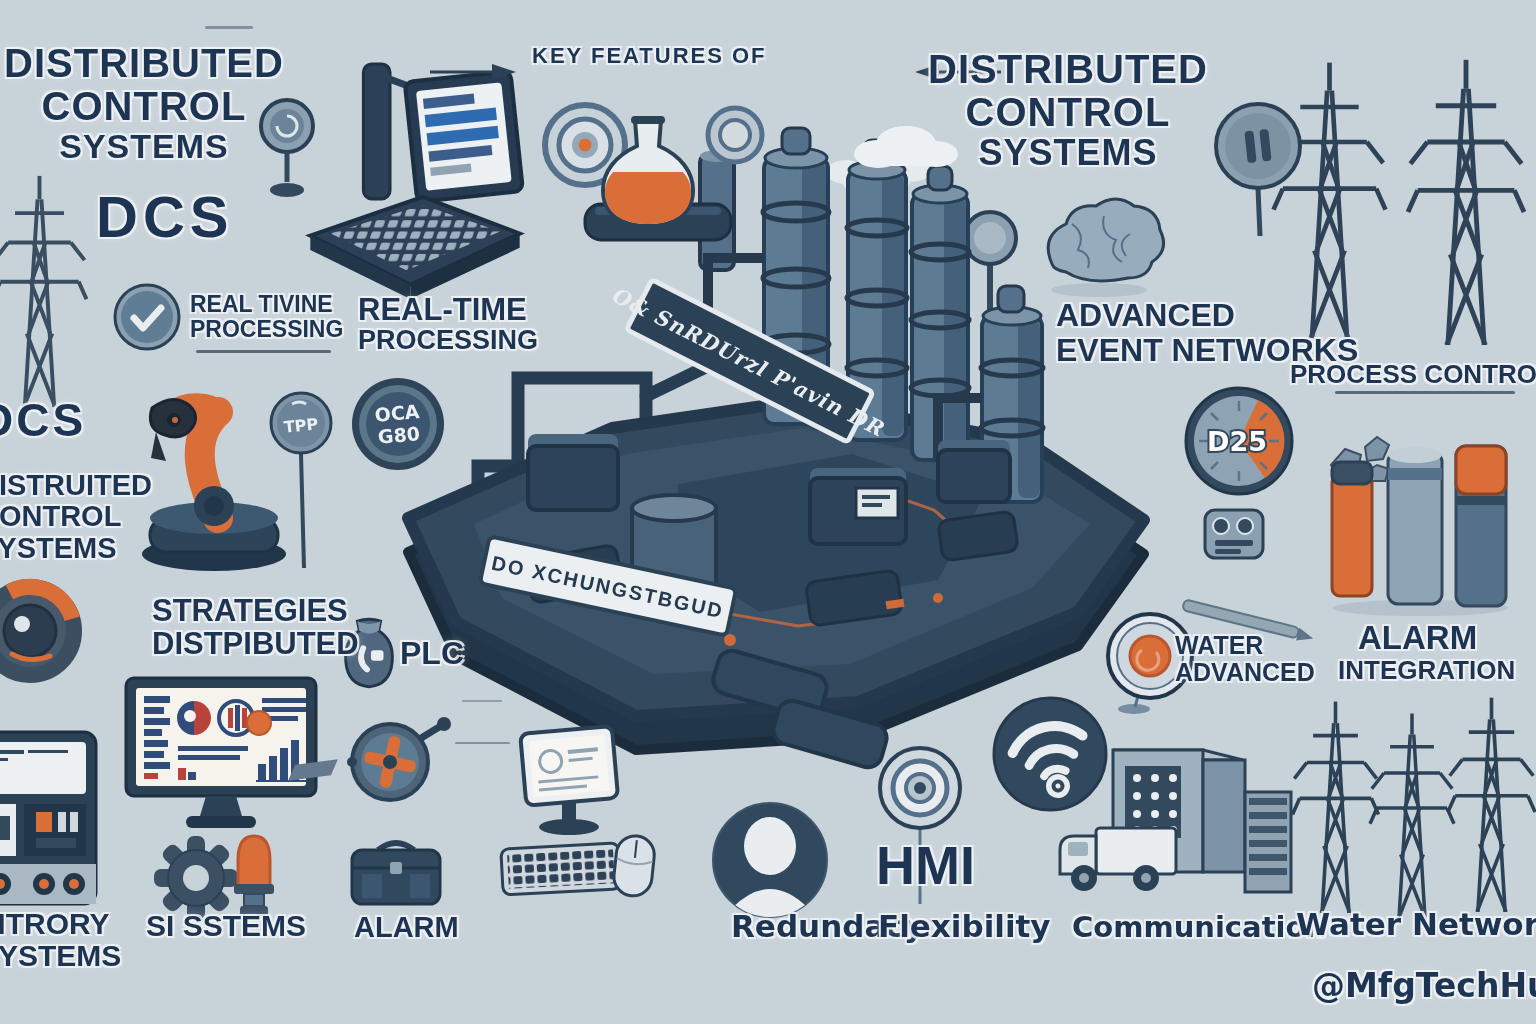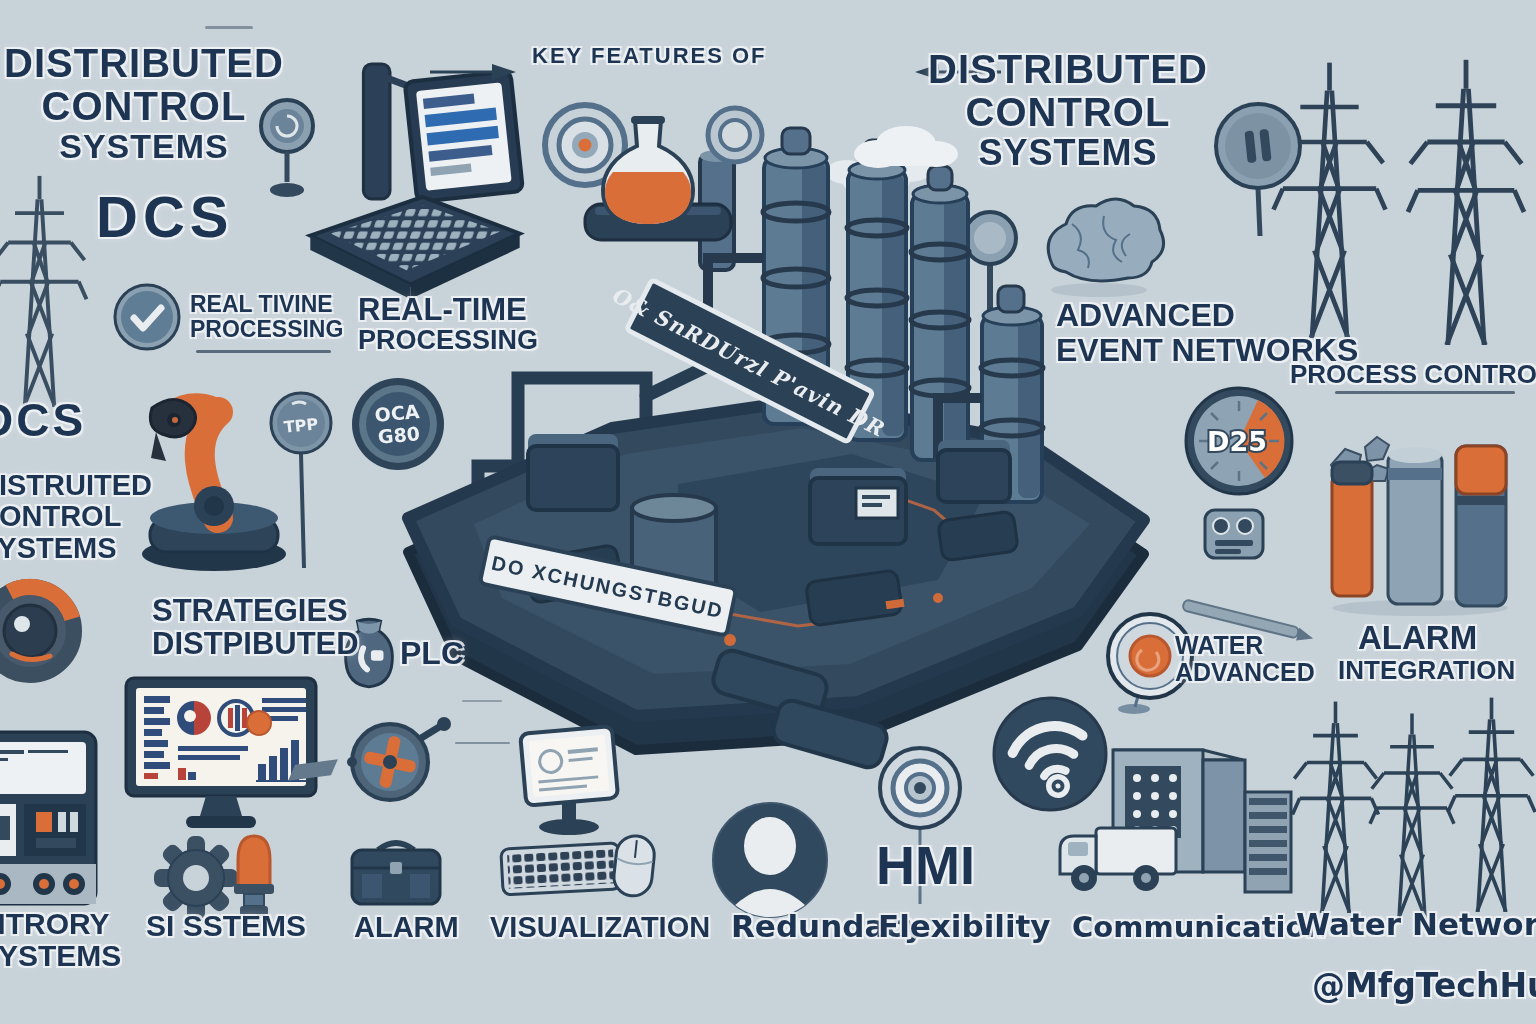--- a/index.html
+++ b/index.html
@@ -634,21 +634,20 @@
   </div>
 
   <div class="t halo" style="left:876px;top:836px;font-size:54px">HMI</div>
 
   <div class="t halo" style="left:-16px;top:908px;font-size:30px">
     <div>NTRORY</div>
     <div style="margin-left:-6px">SYSTEMS</div>
   </div>
   <div class="t halo" style="left:146px;top:910px;font-size:30px">SI SSTEMS</div>
   <div class="t halo" style="left:354px;top:912px;font-size:29px">ALARM</div>
-  <div class="t halo" style="left:490px;top:912px;font-size:29px">VISUALIZATION</div>
   <div class="t halo soft" style="left:731px;top:910px;font-size:31px">Redundacy</div>
   <div class="t halo soft" style="left:878px;top:910px;font-size:31px">Flexibility</div>
   <div class="t halo soft" style="left:1072px;top:912px;font-size:29px">Communication</div>
   <div class="t halo soft" style="left:1296px;top:908px;font-size:31px">Water Networks</div>
 
   <div class="t halo soft" style="left:1312px;top:968px;font-size:33px">@MfgTechHub</div>
 
 </div>
 
 </body></html>

